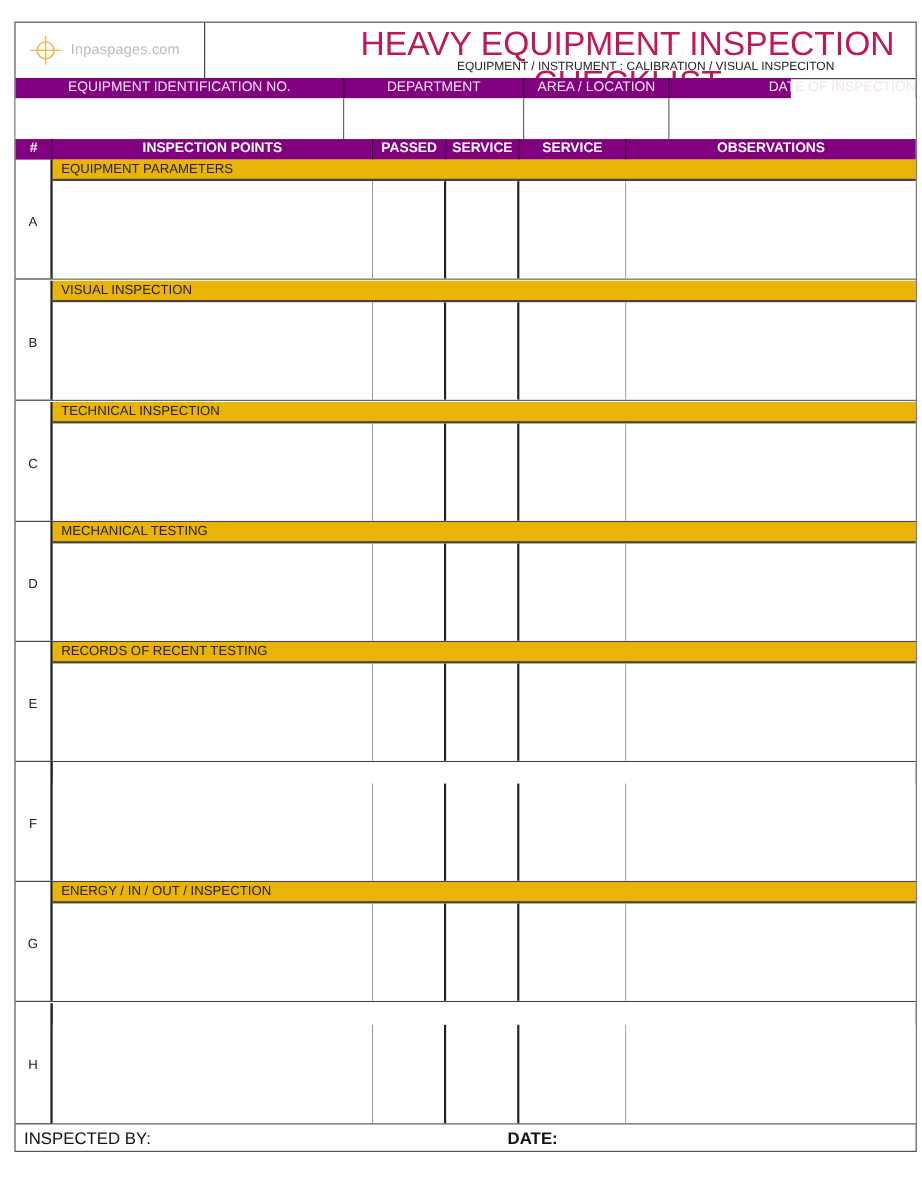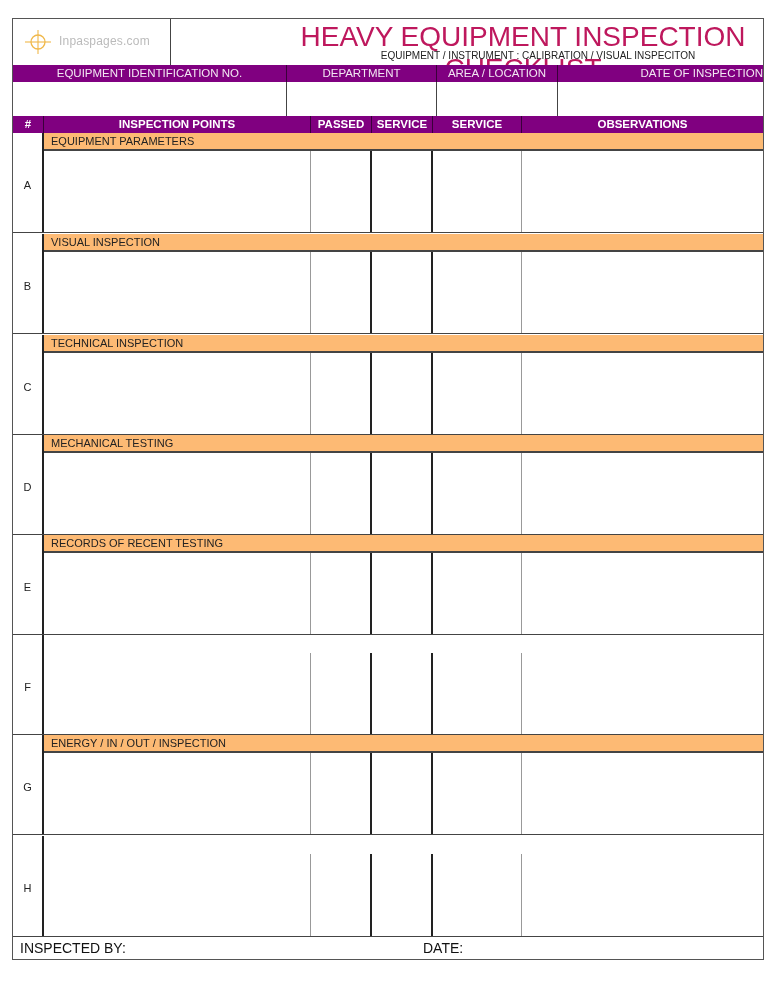--- a/index.html
+++ b/index.html
@@ -16,33 +16,33 @@
   .title-block { position: absolute; left: 0; top: 0; width: 750px; height: 46px; border-bottom: 1px solid #444; }
   .logo-box { position: absolute; left: 0; top: 0; width: 157px; height: 46px; border-right: 1px solid #444; }
   .logo-mark { position: absolute; left: 12px; top: 10px; width: 26px; height: 26px; }
   .logo-text { position: absolute; left: 46px; top: 15px; font-size: 12px; color: #bbbbbb; letter-spacing: 0.2px; }
   .title { position: absolute; left: 158px; top: 2px; width: 592px; text-align: center; font-size: 28px; color: #be185d; }
   .title span { position: relative; left: 56px; }
   .subtitle { position: absolute; left: 158px; top: 31px; width: 592px; text-align: center; font-size: 10px; color: #222; }
   .subtitle span { position: relative; left: 71px; }
 
   
-  .info-head { position: absolute; left: 0; top: 46px; width: 750px; height: 17px; background: #800080; }
+  .info-head { position: absolute; left: 0; top: 46px; width: 636px; height: 17px; background: #800080; padding-left: 10px; }
   .info-cell { position: absolute; top: 0; height: 17px; line-height: 17px; text-align: center; color: #f2e6f2; font-size: 11.5px; border-right: 1px solid #3a003a; box-sizing: border-box; }
   .info-input-row { position: absolute; left: 0; top: 63px; width: 750px; height: 34px; border-bottom: 1px solid #444; }
   .info-input { position: absolute; top: 0; height: 34px; border-right: 1px solid #444; box-sizing: border-box; background: #fff; }
 
   
   .tbl-head { position: absolute; left: 0; top: 97px; width: 750px; height: 17px; background: #800080; }
   .th { position: absolute; top: 0; height: 17px; line-height: 17px; text-align: center; color: #ffffff; font-weight: bold; font-size: 11.5px; border-right: 1px solid #3a003a; box-sizing: border-box; }
 
   
   .section { position: absolute; left: 0; width: 750px; height: 100px; border-bottom: 1px solid #444; box-sizing: border-box; }
   .sec-letter { position: absolute; left: 0; top: 0; width: 31px; height: 99px; border-right: 2px solid #222; box-sizing: border-box; display: flex; align-items: center; justify-content: center; font-size: 11px; color: #222; padding-top: 4px; }
-  .sec-band { position: absolute; left: 31px; top: 0; width: 719px; height: 18px; background: #fdba74; border-bottom: 2px solid #444; box-sizing: border-box; font-size: 11px; line-height: 16px; padding-left: 7px; color: #222; }
+  .sec-band { position: absolute; left: 31px; top: 0; width: 719px; height: 18px; background: #eab308; border-bottom: 2px solid #444; box-sizing: border-box; font-size: 11px; line-height: 16px; padding-left: 7px; color: #222; }
   .sec-cell { position: absolute; top: 18px; height: 81px; box-sizing: border-box; background: #fff; }
   .c-insp { left: 31px; width: 267px; border-right: 1px solid #999; }
   .c-pass { left: 298px; width: 61px; border-right: 2px solid #222; }
   .c-fail { left: 359px; width: 61px; border-right: 2px solid #222; }
   .c-serv { left: 420px; width: 89px; border-right: 1px solid #999; }
   .c-obs  { left: 509px; width: 241px; }
 
   .footer { position: absolute; left: 0; top: 918px; width: 750px; height: 22px; }
   .foot-label { position: absolute; top: 3px; font-size: 14px; color: #111; }
 </style>
@@ -159,15 +159,15 @@
     <div class="sec-letter" style="height:100px;">H</div>
     <div class="sec-cell c-insp" style="height:82px;"></div>
     <div class="sec-cell c-pass" style="height:82px;"></div>
     <div class="sec-cell c-fail" style="height:82px;"></div>
     <div class="sec-cell c-serv" style="height:82px;"></div>
     <div class="sec-cell c-obs" style="height:82px;"></div>
   </div>
 
   <div class="footer">
     <div class="foot-label" style="left:7px;">INSPECTED BY:</div>
-    <div class="foot-label" style="left:410px;">DATE:</div>
+    <div class="foot-label" style="left:410px;font-weight:bold;">DATE:</div>
   </div>
 </div>
 
 </body></html>

